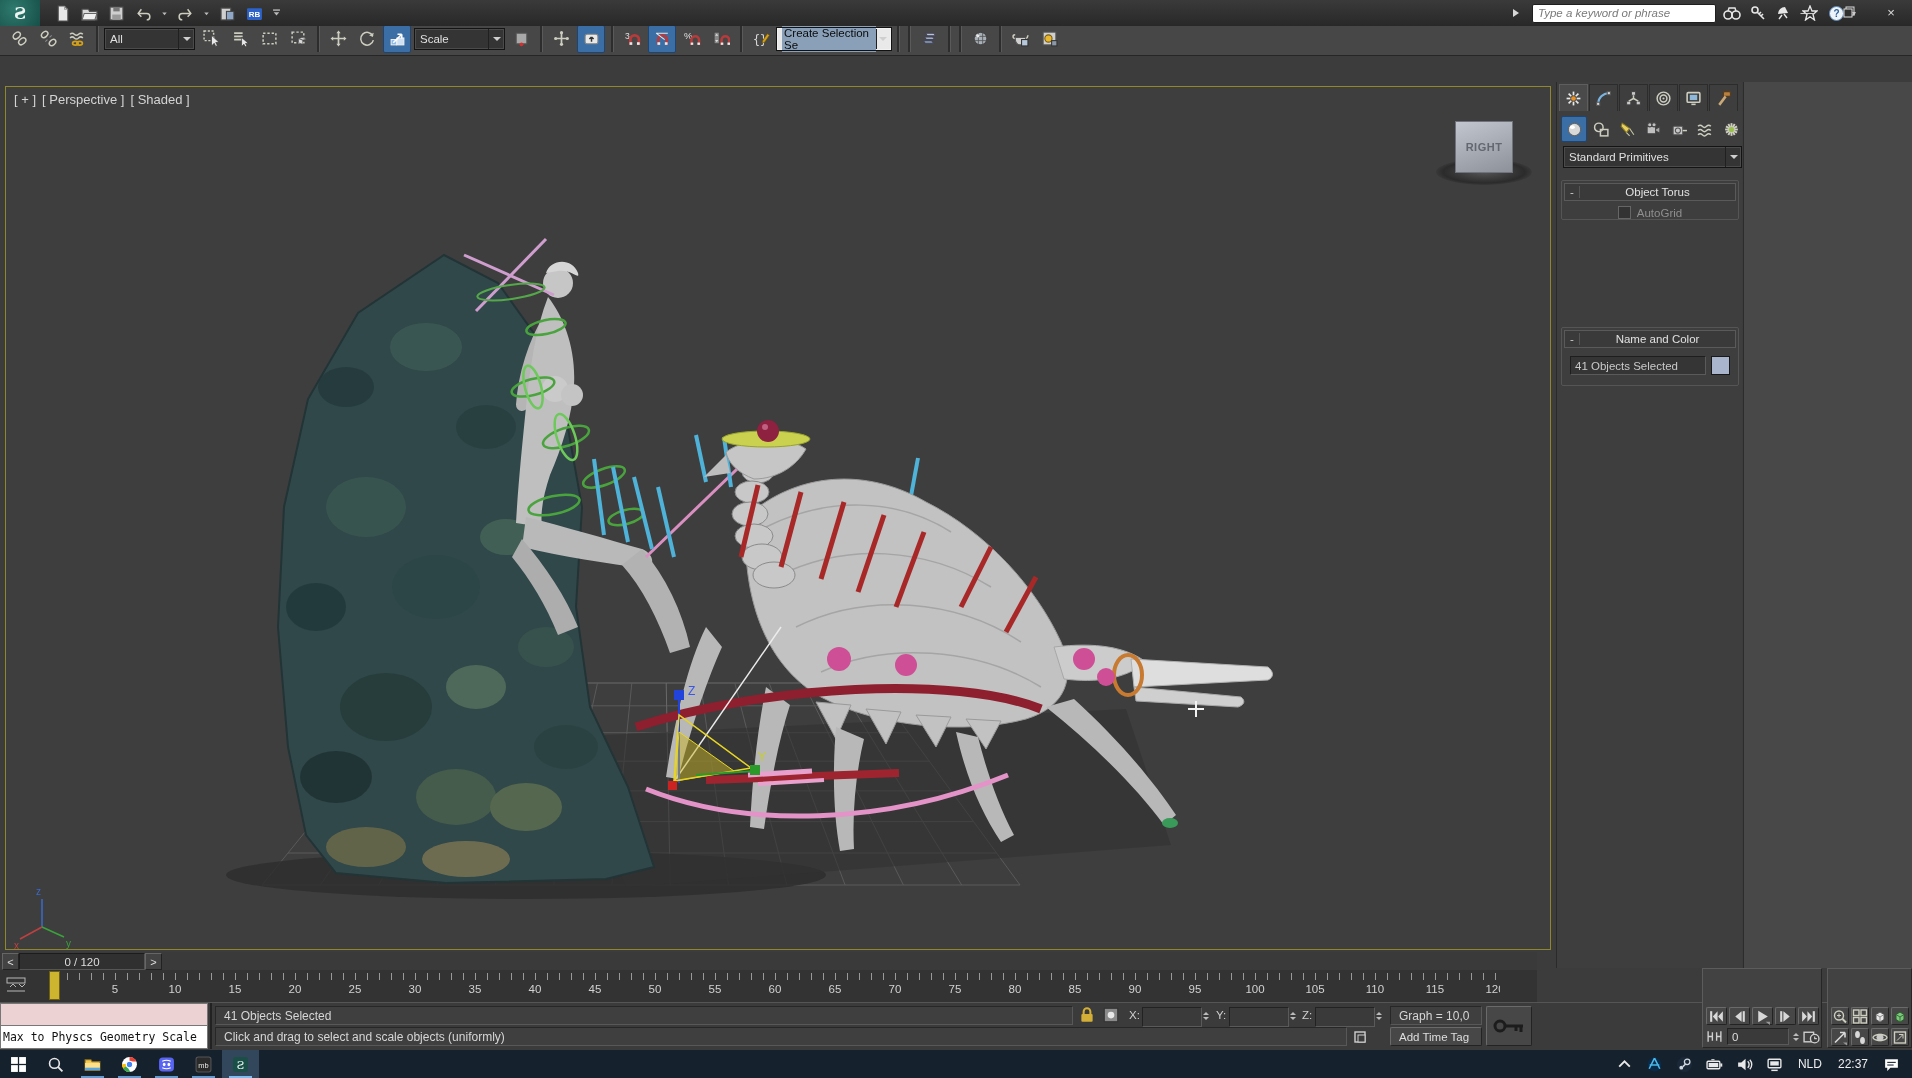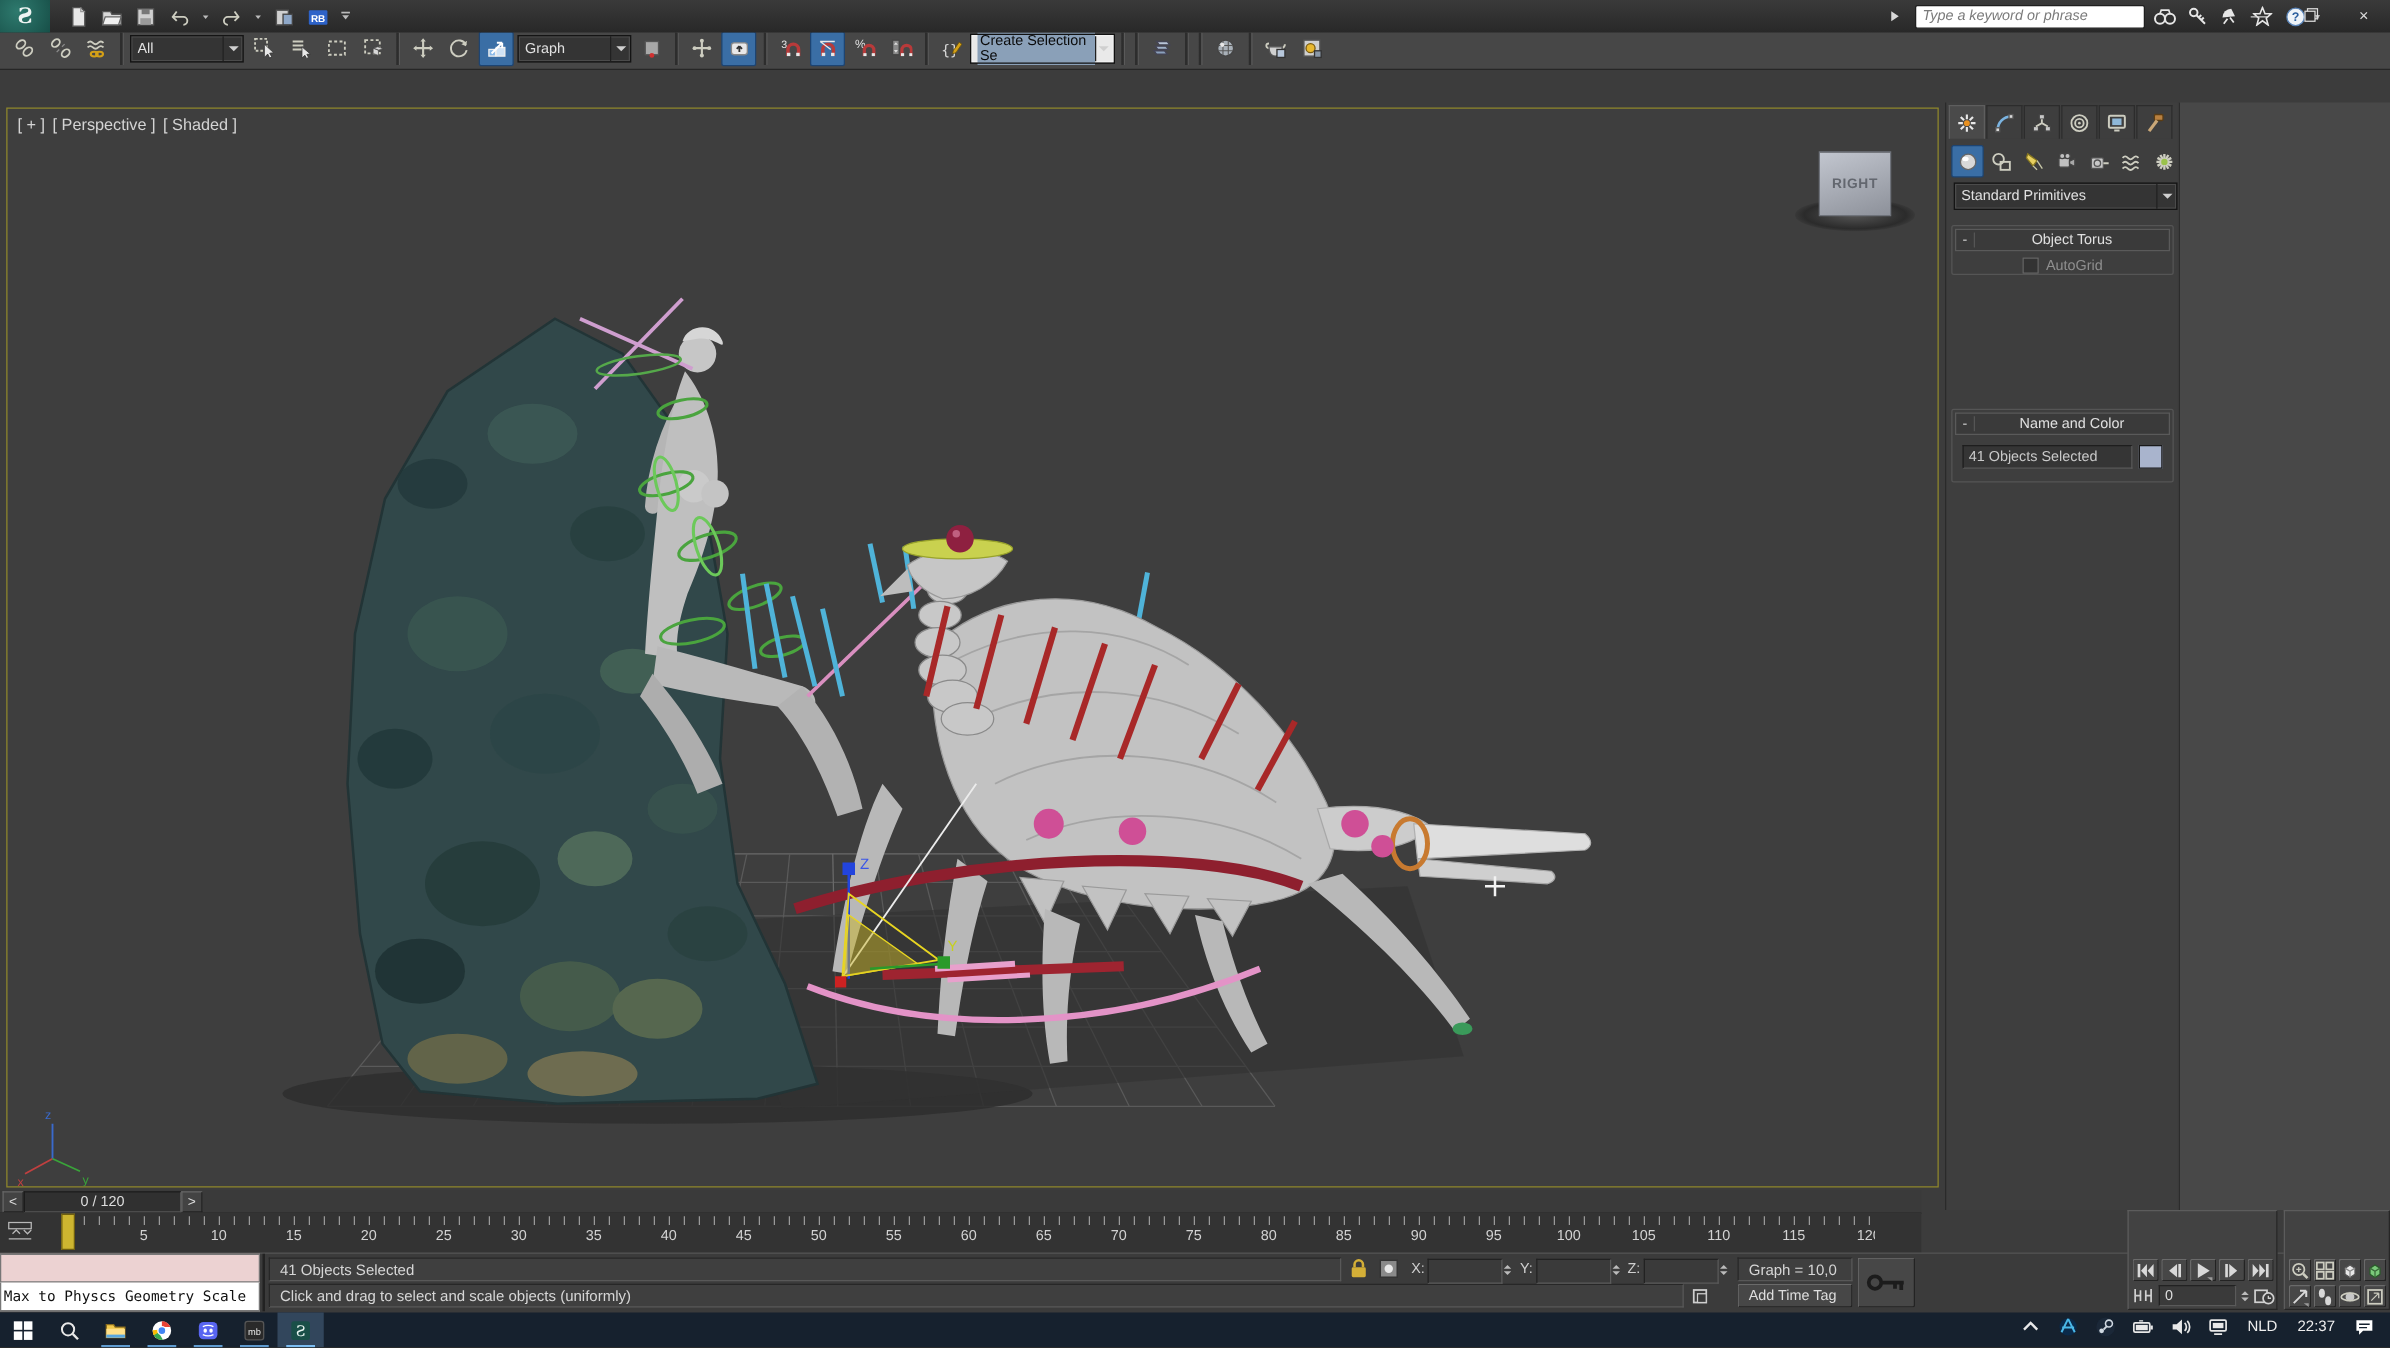--- a/index.html
+++ b/index.html
@@ -96,21 +96,21 @@
   .coordlbl{color:#cfcfcf;font-size:11.5px;}
   .coordfield{height:18px;background:#3a3a3a;border:1px solid;border-color:#222 #5a5a5a #5a5a5a #222;width:58px;}
   .spin{width:9px;height:18px;display:flex;flex-direction:column;justify-content:center;gap:2px;align-items:center;}
   .spin i{width:0;height:0;border:3px solid transparent;}
   .spin .up{border-bottom-color:#bbb;}
   .spin .dn{border-top-color:#bbb;}
   .grpanel{background:#424242;border:1px solid;border-color:#5c5c5c #262626 #262626 #5c5c5c;box-sizing:border-box;}
   .abtn{background:#474747;border:1px solid;border-color:#6a6a6a #232323 #232323 #6a6a6a;border-radius:2px;color:#dedede;
         font-size:11.5px;display:flex;align-items:center;justify-content:center;box-sizing:border-box;}
   
-  #taskbar{left:0;top:1050px;width:1912px;height:28px;background:#16212e;display:flex;align-items:flex-start;}
+  #taskbar{left:0;top:1050px;width:1912px;height:28px;background:#16212e;display:flex;align-items:center;}
   .tkitem{width:37px;height:28px;display:flex;align-items:center;justify-content:center;position:relative;}
   .tkitem.running::after{content:"";position:absolute;left:7px;right:7px;bottom:0;height:2px;background:#5f9bd0;}
   .tkitem.active{background:#32465c;}
   .tkitem.active::after{background:#7cbdf2;}
   #tray{margin-left:auto;display:flex;align-items:center;gap:8px;padding-right:10px;color:#e8e8e8;}
   .trico{width:22px;height:22px;display:flex;align-items:center;justify-content:center;}
   #tb-lang,#tb-time{font-size:12px;color:#eee;padding:0 4px;}
   svg{display:block;}
 </style>
 </head>
@@ -315,21 +315,21 @@
         </svg>
       </div>
       <div class="tbtn active">
         <svg viewBox="0 0 16 16" width="17" height="17">
           <rect x="7.5" y="7.5" width="6.5" height="6.5" fill="#cfe2f5" stroke="#eee"></rect>
           <rect x="2" y="9" width="5" height="5" fill="#89b8e8" stroke="#eee"></rect>
           <path d="M4 12 L12 4 M12 4 h-4 M12 4 v4" stroke="#fff" stroke-width="1.5" fill="none"></path>
         </svg>
       </div>
       <div class="dcombo" style="width: 84px;">
-        <span class="val">Graph</span>
+        <span class="val">Scale</span>
         <span class="chev">
           <i></i>
         </span>
       </div>
       <div class="tbtn">
         <svg viewBox="0 0 16 16" width="17" height="17">
           <rect x="3" y="3" width="10" height="10" fill="#a8a8a8" stroke="#555"></rect>
           <circle cx="8" cy="13.5" r="1.8" fill="#d03030"></circle>
         </svg>
       </div>

